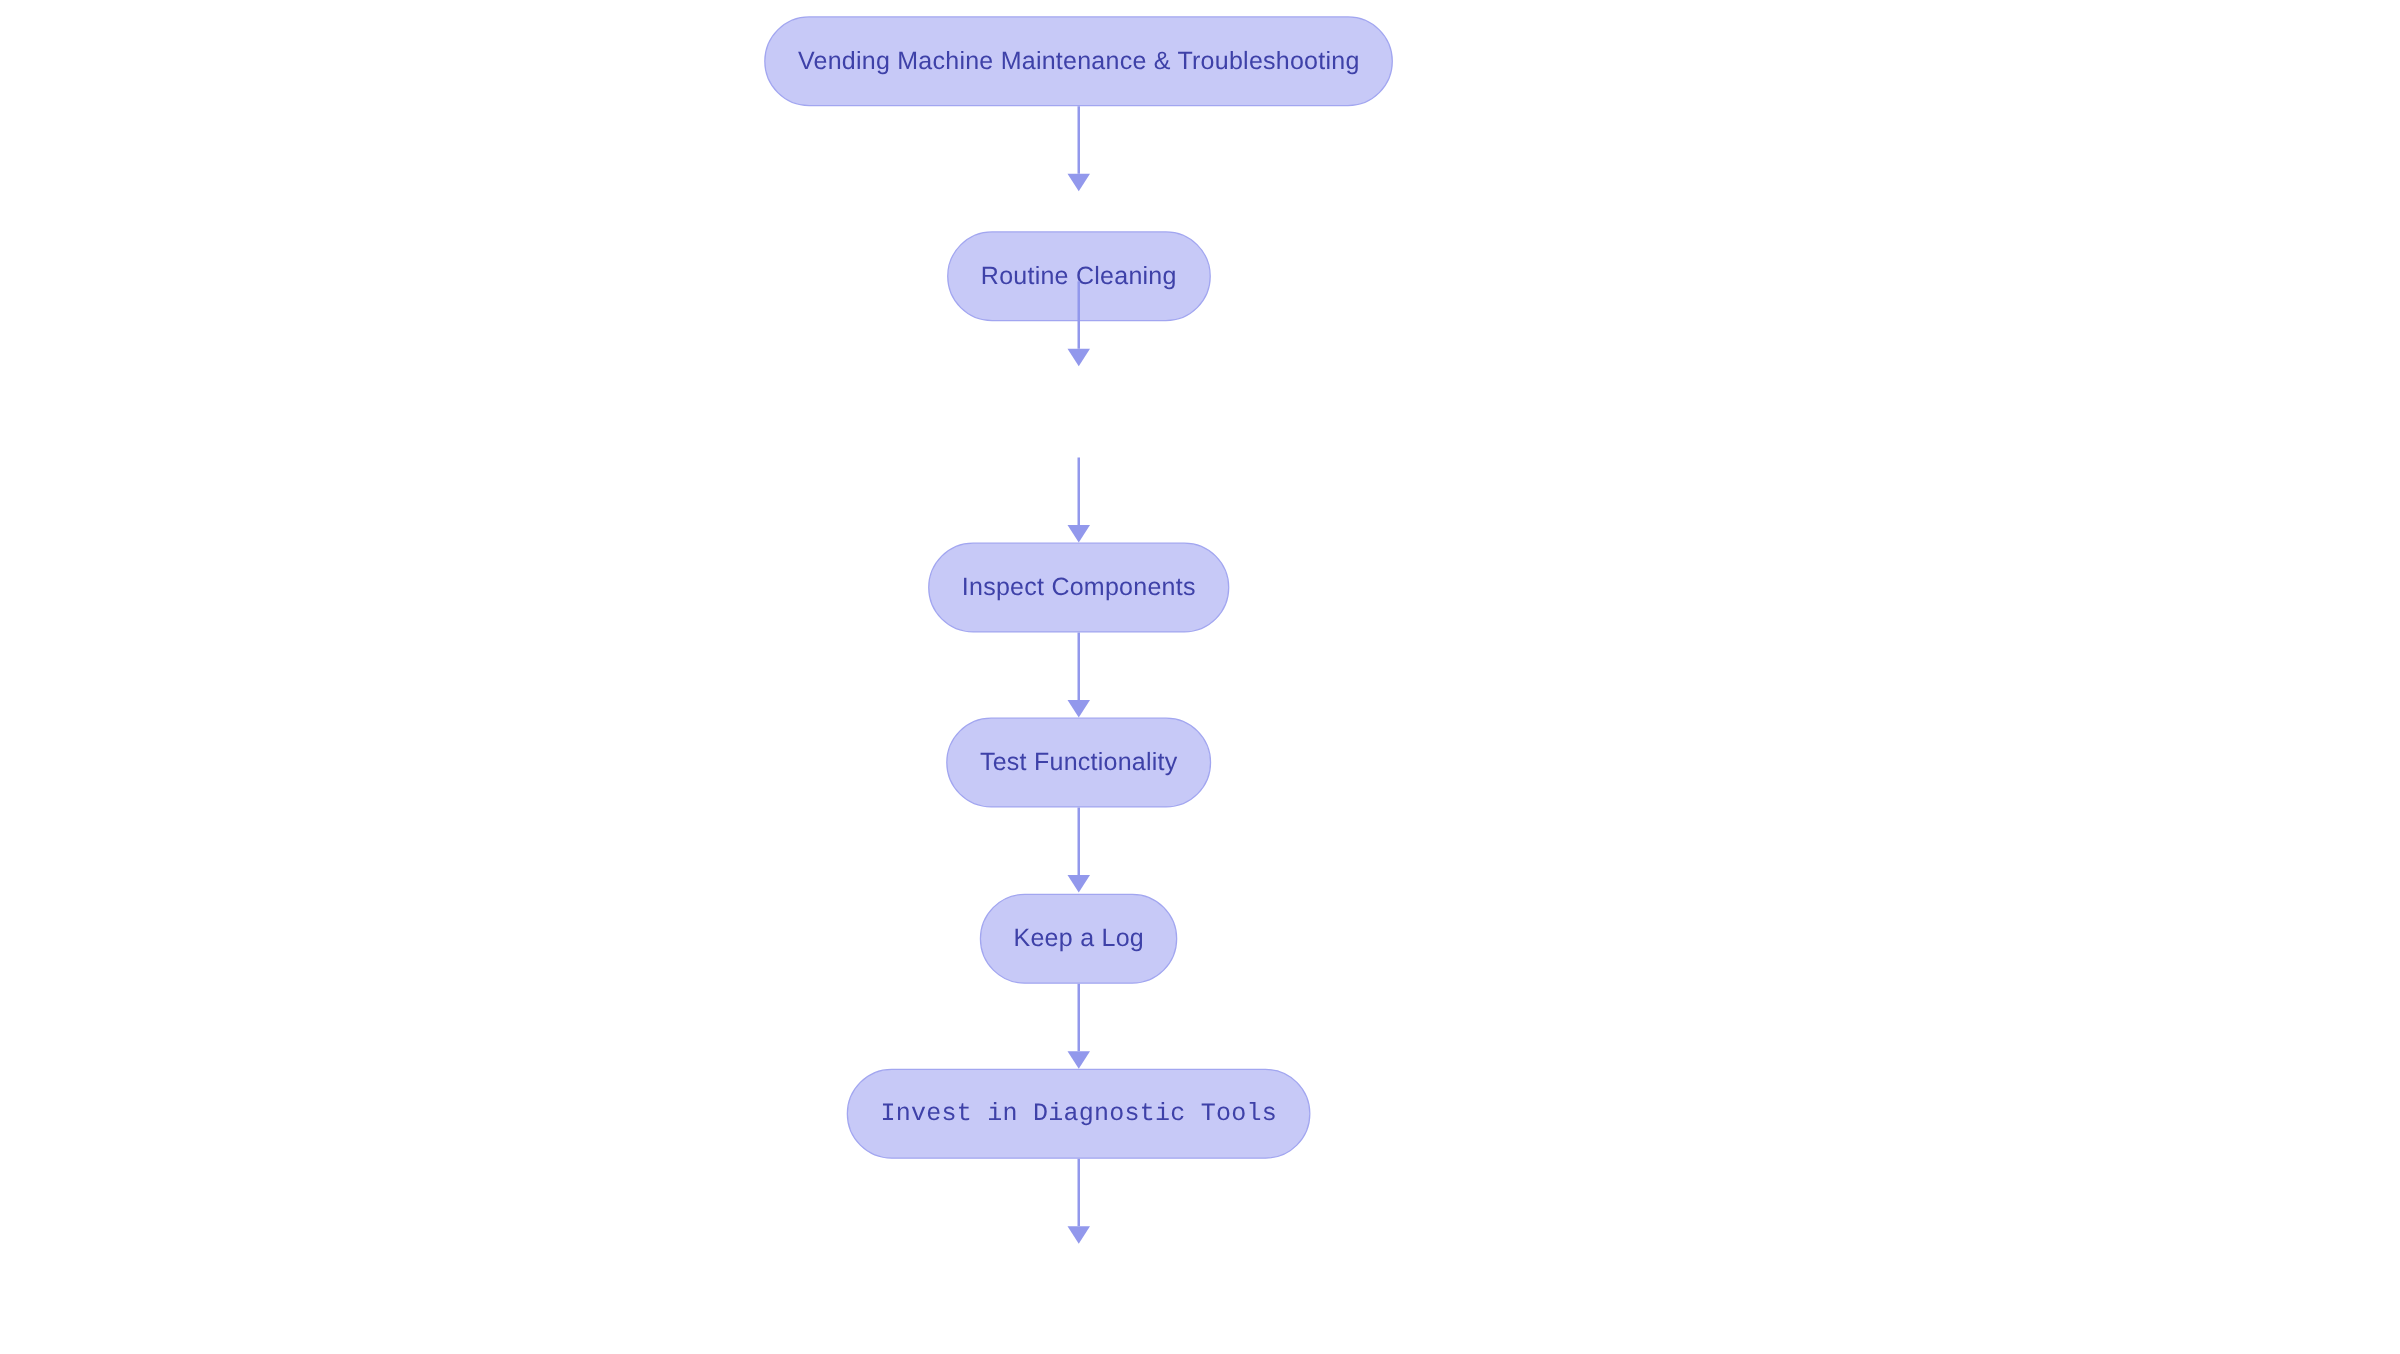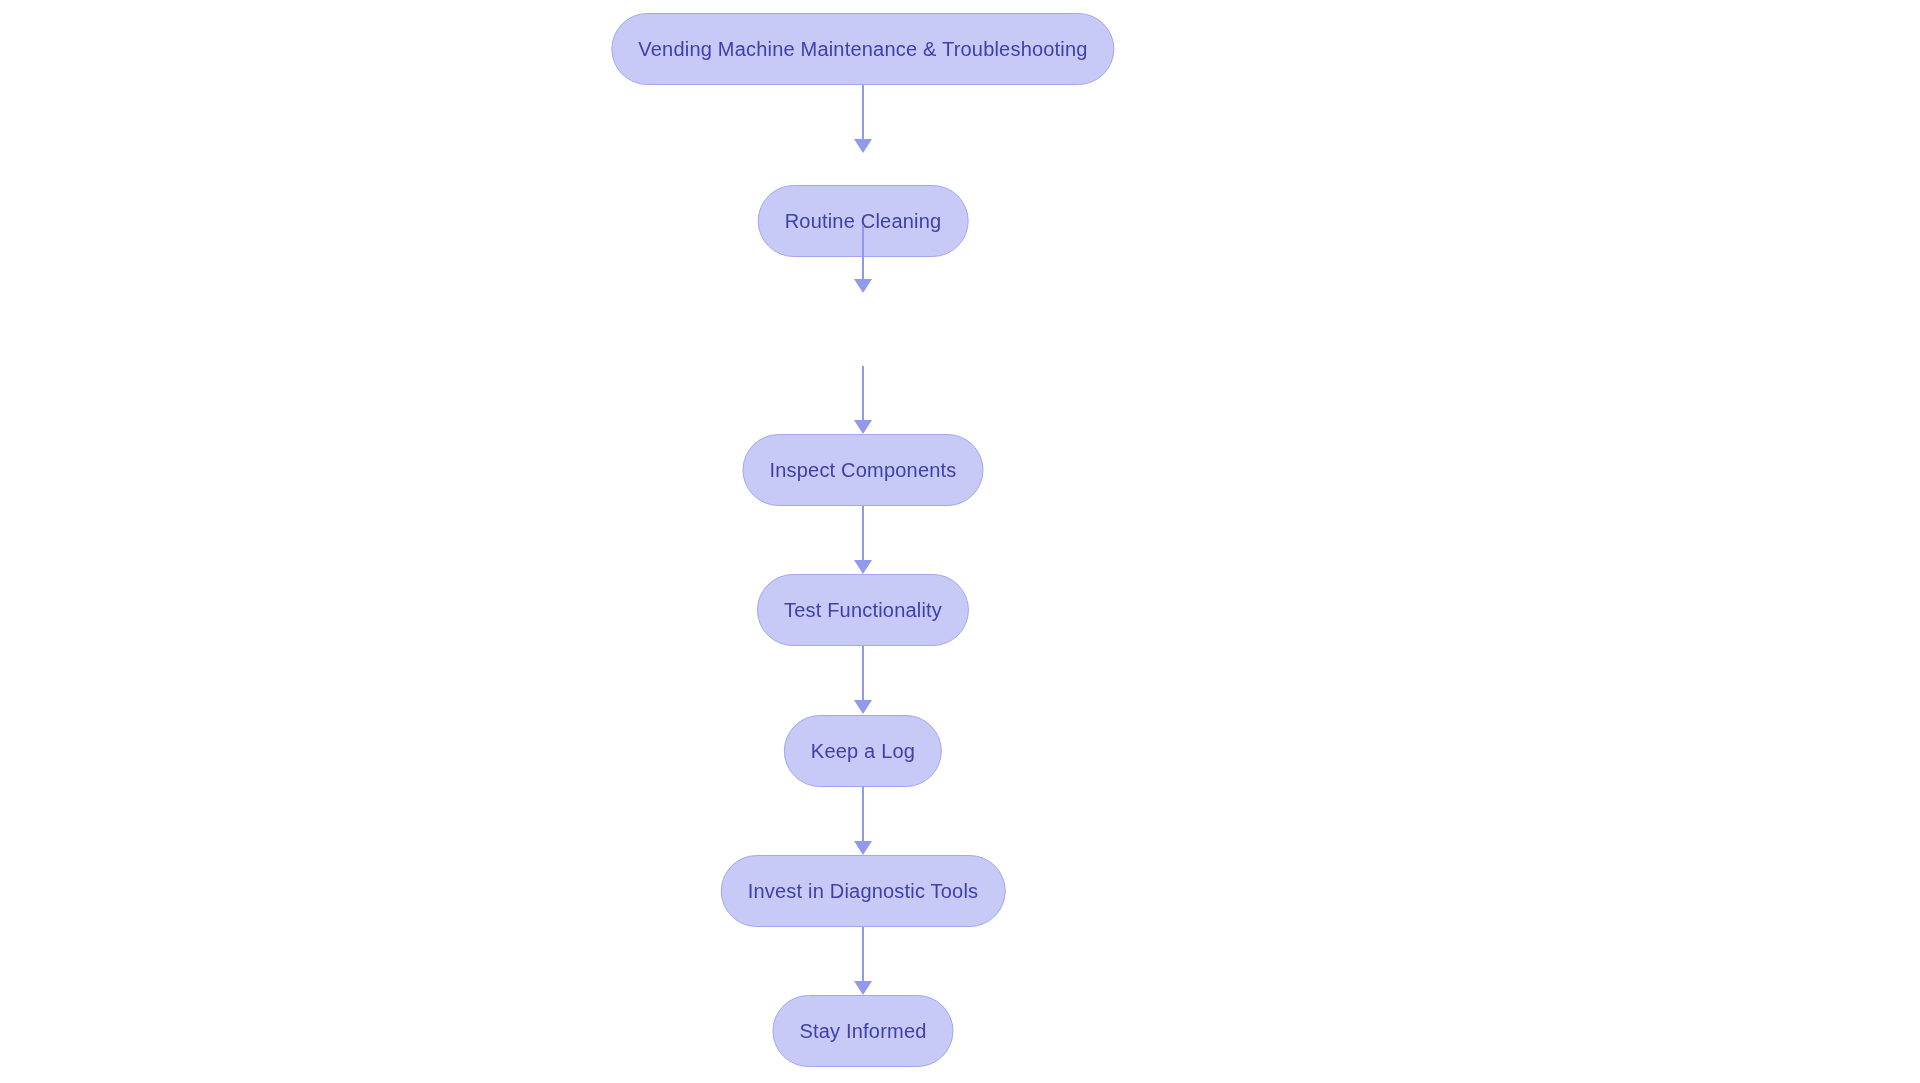--- a/index.html
+++ b/index.html
@@ -70,25 +70,22 @@
     </div>
     <div class="node" style="top: 574px;">
       <span>Test Functionality</span>
     </div>
     <div class="node" style="top: 434px;">
       <span>Inspect Components</span>
     </div>
     <div class="node" style="top: 715px;">
       <span>Keep a Log</span>
     </div>
-    <div class="node" style="top: 855px;">
+    <div class="node" style="top: 855px; font-family: Liberation Mono, monospace;">
       <span>Invest in Diagnostic Tools</span>
-    </div>
-    <div class="node" style="top: 995px;">
-      <span>Stay Informed</span>
     </div>
     <div class="arrow" style="top: 85px; height: 68px;">
       <div class="arrow-line"></div>
       <div class="arrow-head"></div>
     </div>
     <div class="arrow" style="top: 225px; height: 68px;">
       <div class="arrow-line"></div>
       <div class="arrow-head"></div>
     </div>
     <div class="arrow" style="top: 366px; height: 68px;">

